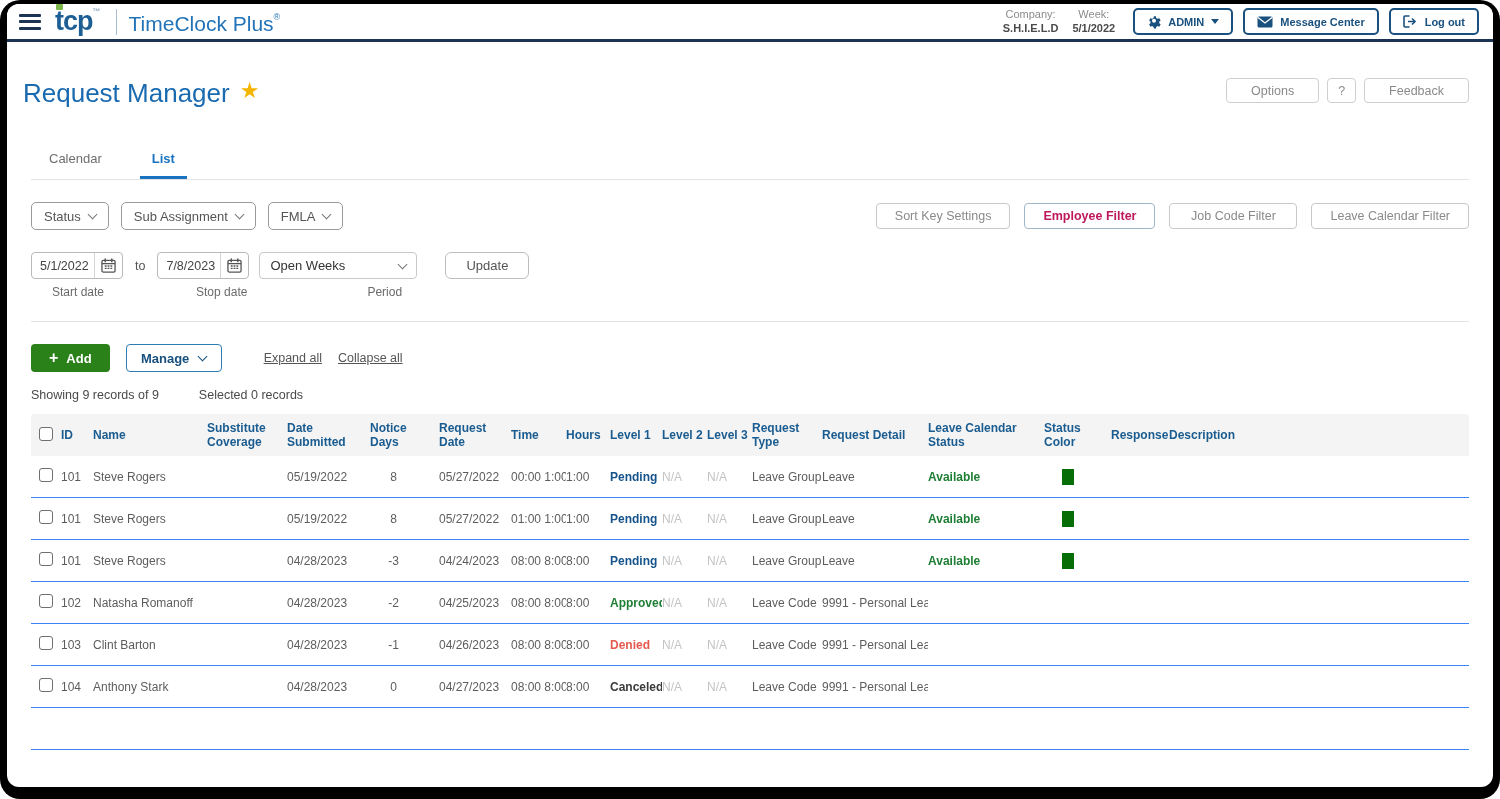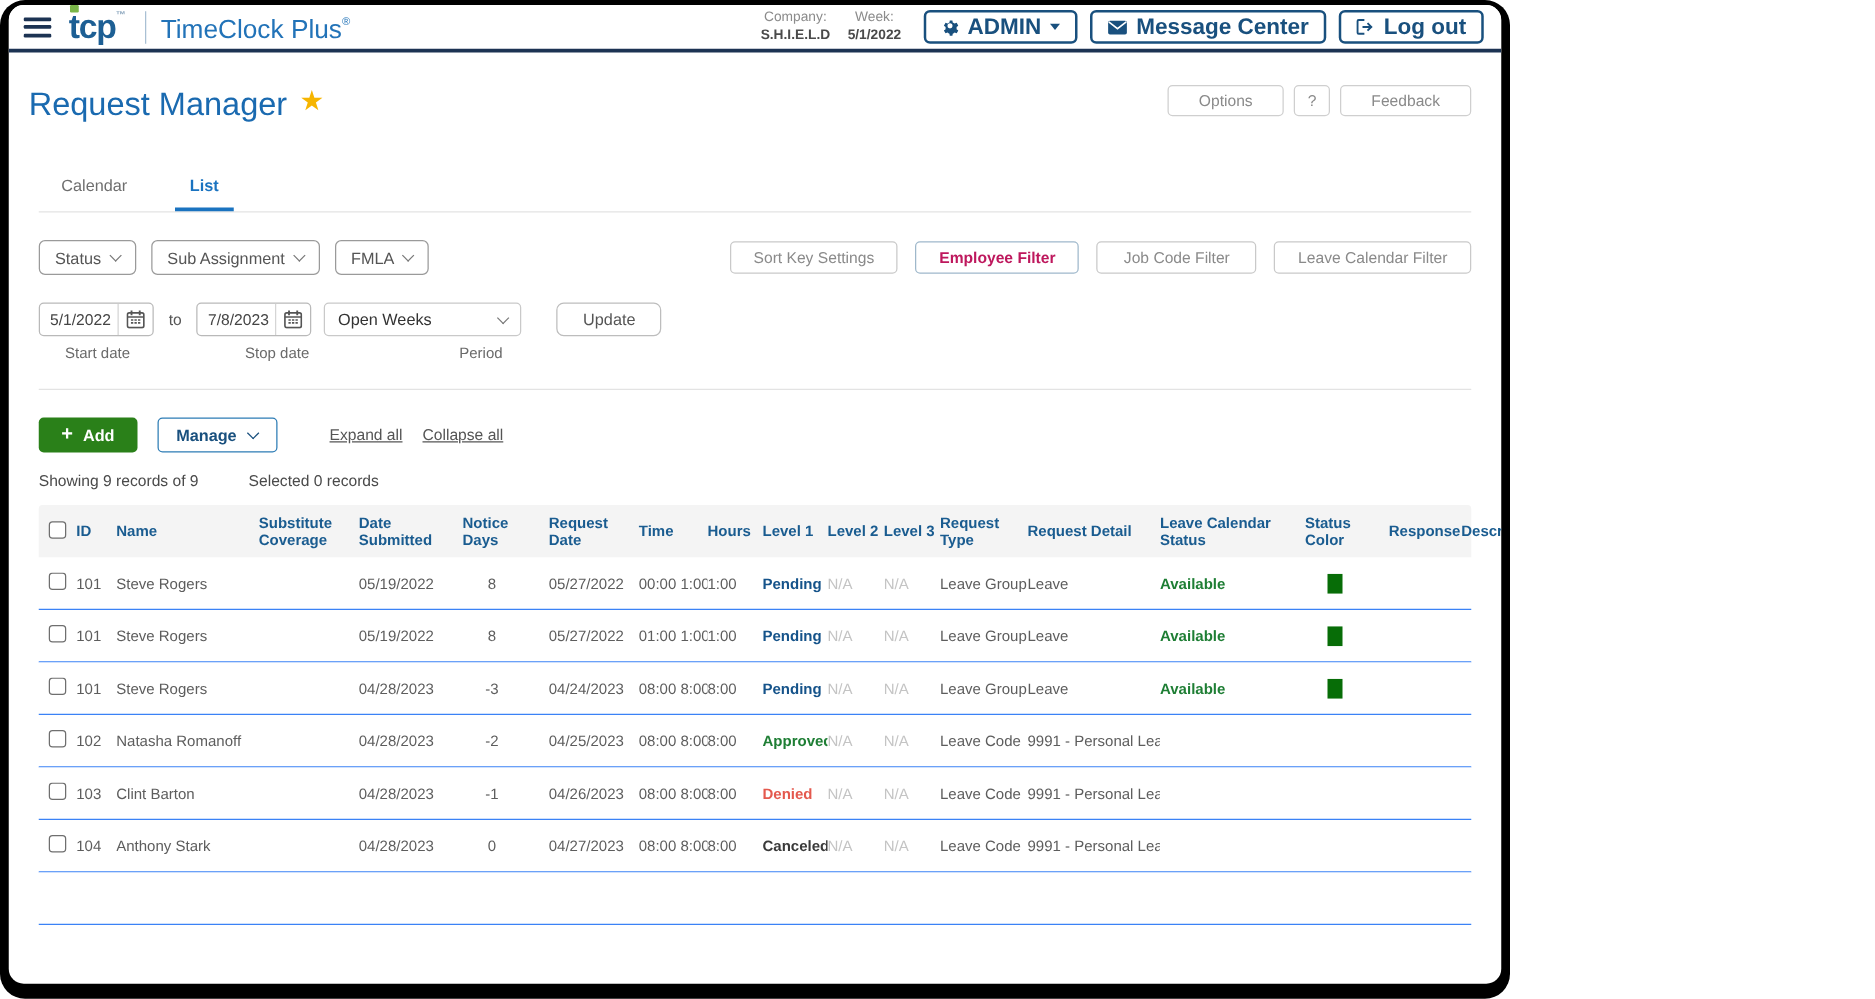--- a/index.html
+++ b/index.html
@@ -1,42 +1,42 @@
 <!DOCTYPE html>
 <html><head>
 <meta charset="utf-8">
 <style>
   * { box-sizing: border-box; margin: 0; padding: 0; }
   html, body { width: 1500px; height: 799px; background: #fff; font-family: "Liberation Sans", sans-serif; }
-  .frame { position: absolute; top:0; left:0; width:1208px; height:799px; background:#000; border-radius:20px; }
+  .frame { position: absolute; top:0; left:0; width:1500px; height:799px; background:#000; border-radius:20px; }
   .screen { position:absolute; top:4px; left:7px; right:7px; bottom:12px; background:#fff; border-radius:12px; overflow:hidden; }
 
   
   .topbar { height:38px; display:flex; align-items:center; padding:0 14px 0 12px; border-bottom:3px solid #1c3353; background:#fff; }
   .hamburger { width:22px; height:16px; display:flex; flex-direction:column; justify-content:space-between; cursor:pointer; margin-right:14px; }
   .hamburger span { display:block; height:3px; background:#1c3353; border-radius:1px; }
   .logo { display:flex; align-items:flex-end; gap:10px; }
   .logo-tcp { position:relative; font-size:27px; font-weight:bold; color:#1d5f94; letter-spacing:-1px; line-height:1; }
   .logo-tick { position:absolute; top:-4px; left:1px; width:7px; height:6px; background:#7ab648; border-radius:1px; }
   .logo-tm { font-size:8px; color:#8aa5bd; vertical-align:top; }
   .logo-div { width:1px; height:26px; background:#a9c0d4; margin:0 2px 0 6px; }
   .logo-product { font-size:21px; color:#2273b8; line-height:1.05; }
   .logo-reg { font-size:9px; vertical-align:top; }
   .topbar-right { margin-left:auto; display:flex; align-items:center; gap:10px; }
   .company-week { display:flex; gap:14px; margin-right:8px; text-align:right; }
   .cw-block { display:flex; flex-direction:column; align-items:center; line-height:1.25; }
   .cw-label { font-size:11px; color:#8b8b8b; }
   .cw-value { font-size:11px; font-weight:bold; color:#4a4a4a; }
-  .tb-btn { display:flex; align-items:center; gap:7px; height:27px; padding:0 12px; border:2px solid #19507e; border-radius:5px; background:#fff; color:#19507e; font-size:18px; font-weight:bold; cursor:pointer; }
+  .tb-btn { display:flex; align-items:center; gap:7px; height:27px; padding:0 12px; border:2px solid #19507e; border-radius:5px; background:#fff; color:#19507e; font-size:11px; font-weight:bold; cursor:pointer; }
   .tb-btn svg { display:block; }
   .caret-down { width:0; height:0; border-left:4px solid transparent; border-right:4px solid transparent; border-top:5px solid #19507e; }
 
   
   .content { padding:0 24px; }
-  .page-head { display:flex; align-items:flex-start; padding:26px 0 0 0; }
+  .page-head { display:flex; align-items:flex-start; padding:36px 0 0 0; }
   .page-title { font-size:26px; color:#1a6ab0; margin-left:-8px; }
   .fav-star { color:#f6b500; font-size:22px; margin-left:10px; }
   .head-btns { margin-left:auto; display:flex; gap:8px;align-items:flex-end; }
   .ghost-btn { height:25px; padding:0 24px; background:#fff; border:1px solid #cfcfcf; border-radius:4px; color:#8a8a8a; font-size:12.5px; cursor:pointer; }
   .ghost-btn.sq { padding:0 10px; }
 
   
   .tabs { display:flex; gap:26px; margin-top:34px; border-bottom:1px solid #e3e3e3; padding-left:6px; }
   .tab { font-size:13px; color:#6e6e6e; padding:8px 12px 10px; cursor:pointer; }
   .tab.active { color:#1a73c0; border-bottom:3px solid #1a73c0; font-weight:bold; }

